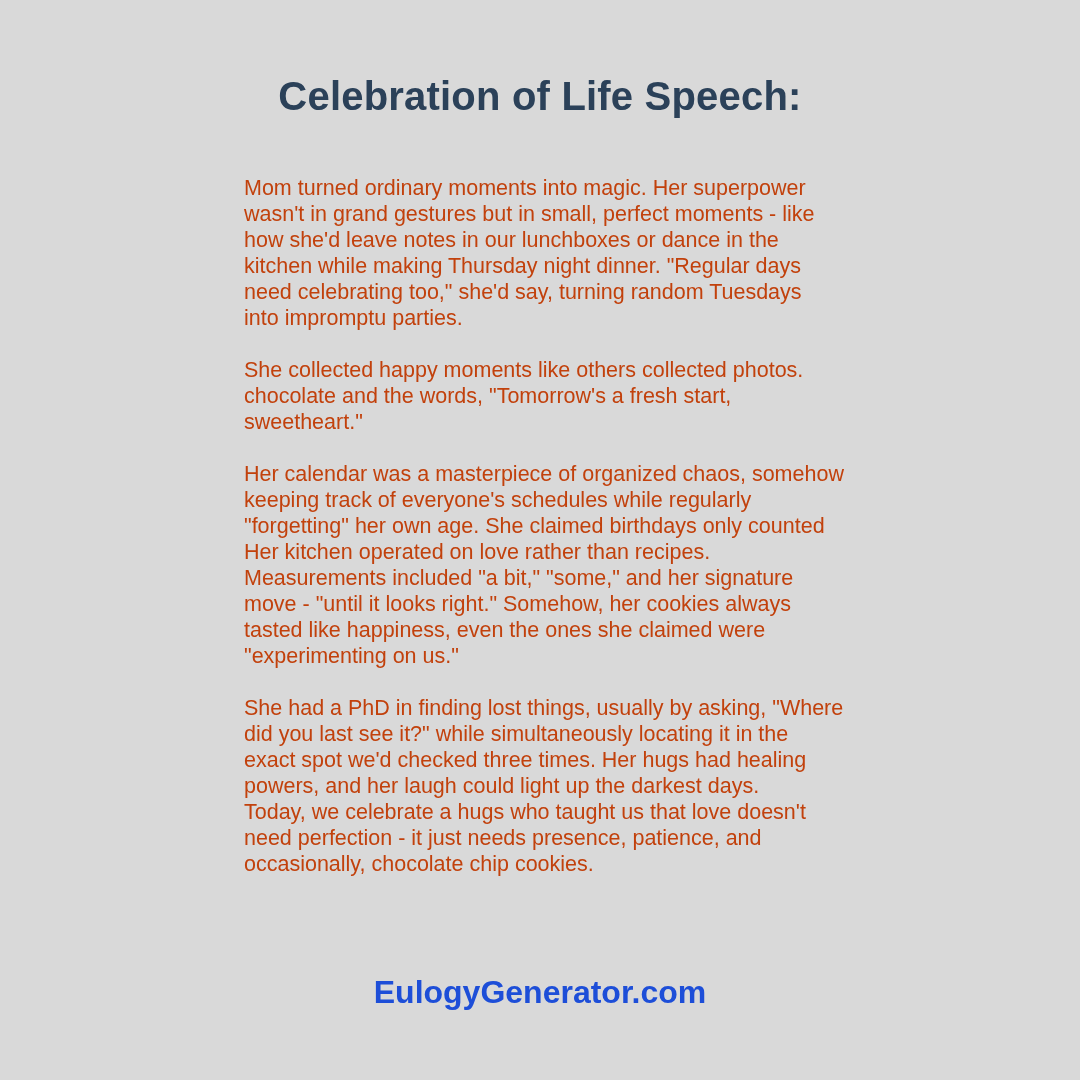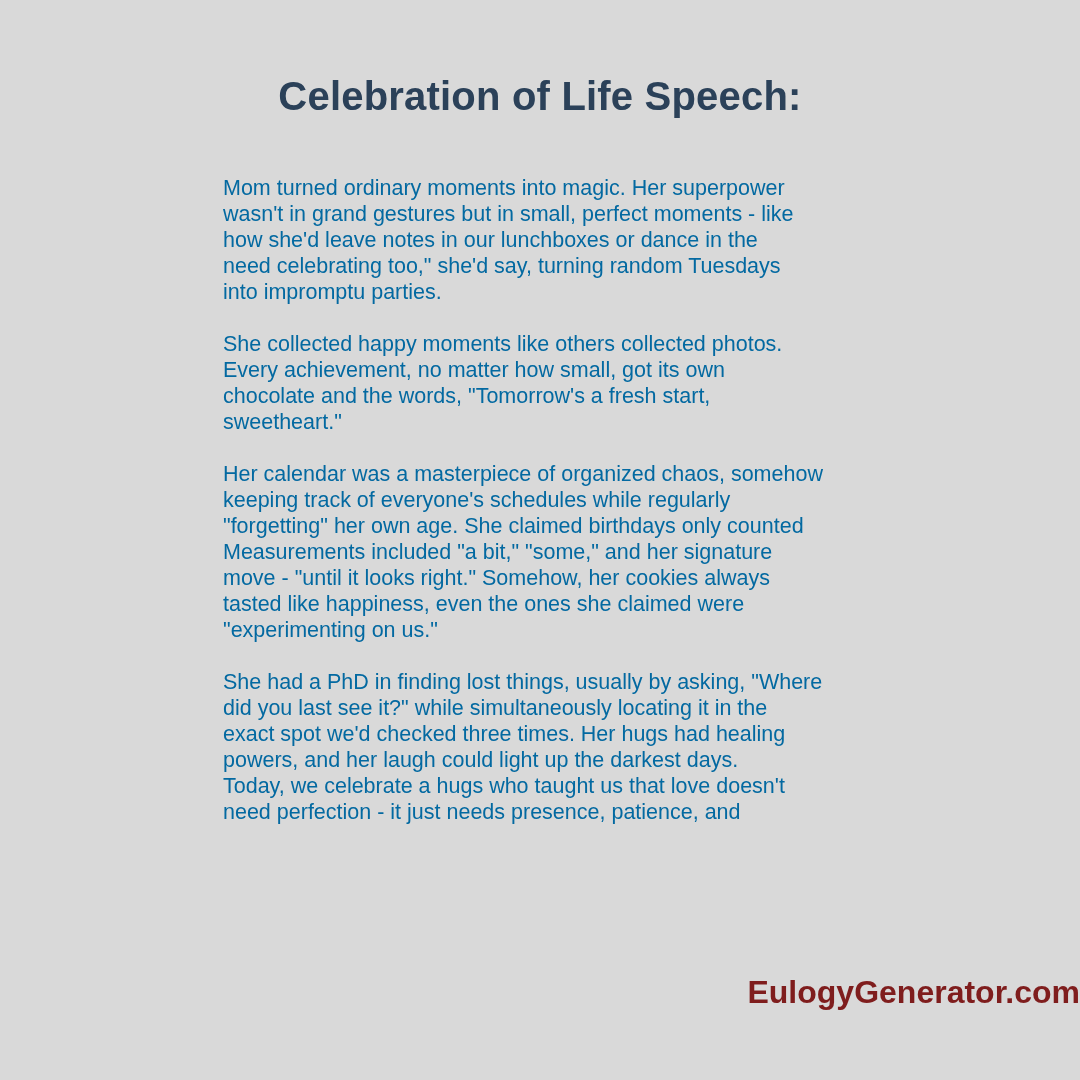--- a/index.html
+++ b/index.html
@@ -33,96 +33,98 @@
       line-height: 57px;
       color: #2b4159;
       letter-spacing: 0.2px;
     }
     .title .tline {
       display: block;
       white-space: nowrap;
     }
     .body-text {
       position: absolute;
-      left: 223px;
+      left: 244px;
       top: 175px;
       width: 660px;
       font-size: 21.5px;
       line-height: 26px;
-      color: #0369a1;
+      color: #c2410c;
     }
     .line {
       display: block;
       white-space: nowrap;
       height: 26px;
     }
     .gap {
       display: block;
       height: 26px;
     }
     .footer {
       position: absolute;
       left: 0;
       top: 970px;
       width: 1080px;
-      text-align: right;
+      text-align: center;
       font-weight: bold;
       font-size: 32px;
       line-height: 44px;
-      color: #7f1d1d;
+      color: #1d4ed8;
     }
   </style>
 </head>
 <body>
 
 <div class="page">
 
   <h1 class="title" style="margin:0;">
     <span class="tline">Celebration of Life Speech:</span>
   </h1>
 
   <div class="body-text">
 
     <div>
       <span class="line">Mom turned ordinary moments into magic. Her superpower</span>
       <span class="line">wasn't in grand gestures but in small, perfect moments - like</span>
       <span class="line">how she'd leave notes in our lunchboxes or dance in the</span>
+      <span class="line">kitchen while making Thursday night dinner. "Regular days</span>
       <span class="line">need celebrating too," she'd say, turning random Tuesdays</span>
       <span class="line">into impromptu parties.</span>
     </div>
 
     <span class="gap"></span>
 
     <div>
       <span class="line">She collected happy moments like others collected photos.</span>
-      <span class="line">Every achievement, no matter how small, got its own</span>
       <span class="line">chocolate and the words, "Tomorrow's a fresh start,</span>
       <span class="line">sweetheart."</span>
     </div>
 
     <span class="gap"></span>
 
     <div>
       <span class="line">Her calendar was a masterpiece of organized chaos, somehow</span>
       <span class="line">keeping track of everyone's schedules while regularly</span>
       <span class="line">"forgetting" her own age. She claimed birthdays only counted</span>
+      <span class="line">Her kitchen operated on love rather than recipes.</span>
       <span class="line">Measurements included "a bit," "some," and her signature</span>
       <span class="line">move - "until it looks right." Somehow, her cookies always</span>
       <span class="line">tasted like happiness, even the ones she claimed were</span>
       <span class="line">"experimenting on us."</span>
     </div>
 
     <span class="gap"></span>
 
     <div>
       <span class="line">She had a PhD in finding lost things, usually by asking, "Where</span>
       <span class="line">did you last see it?" while simultaneously locating it in the</span>
       <span class="line">exact spot we'd checked three times. Her hugs had healing</span>
       <span class="line">powers, and her laugh could light up the darkest days.</span>
       <span class="line">Today, we celebrate a hugs who taught us that love doesn't</span>
       <span class="line">need perfection - it just needs presence, patience, and</span>
+      <span class="line">occasionally, chocolate chip cookies.</span>
     </div>
 
   </div>
 
   <div class="footer">EulogyGenerator.com</div>
 
 </div>
 
 </body></html>

